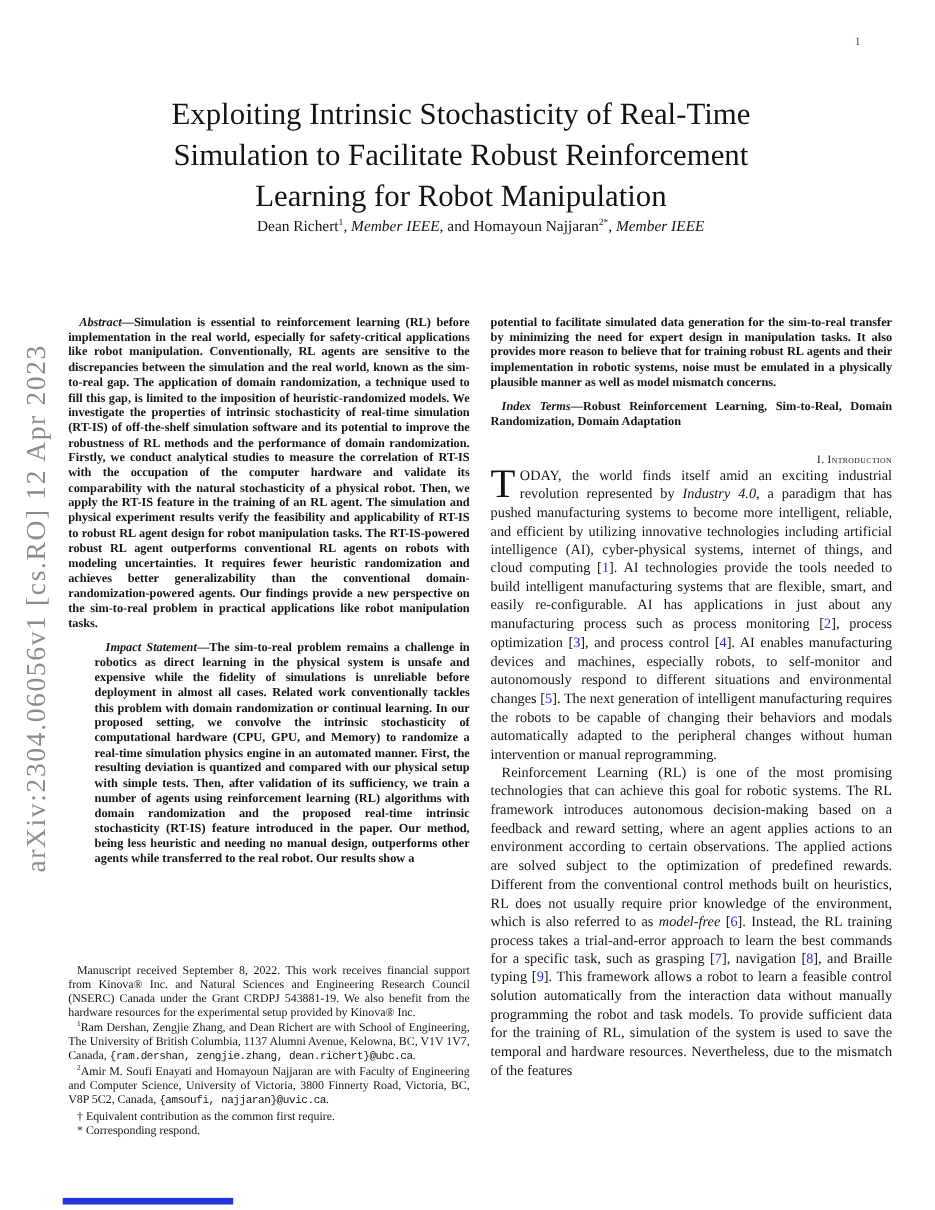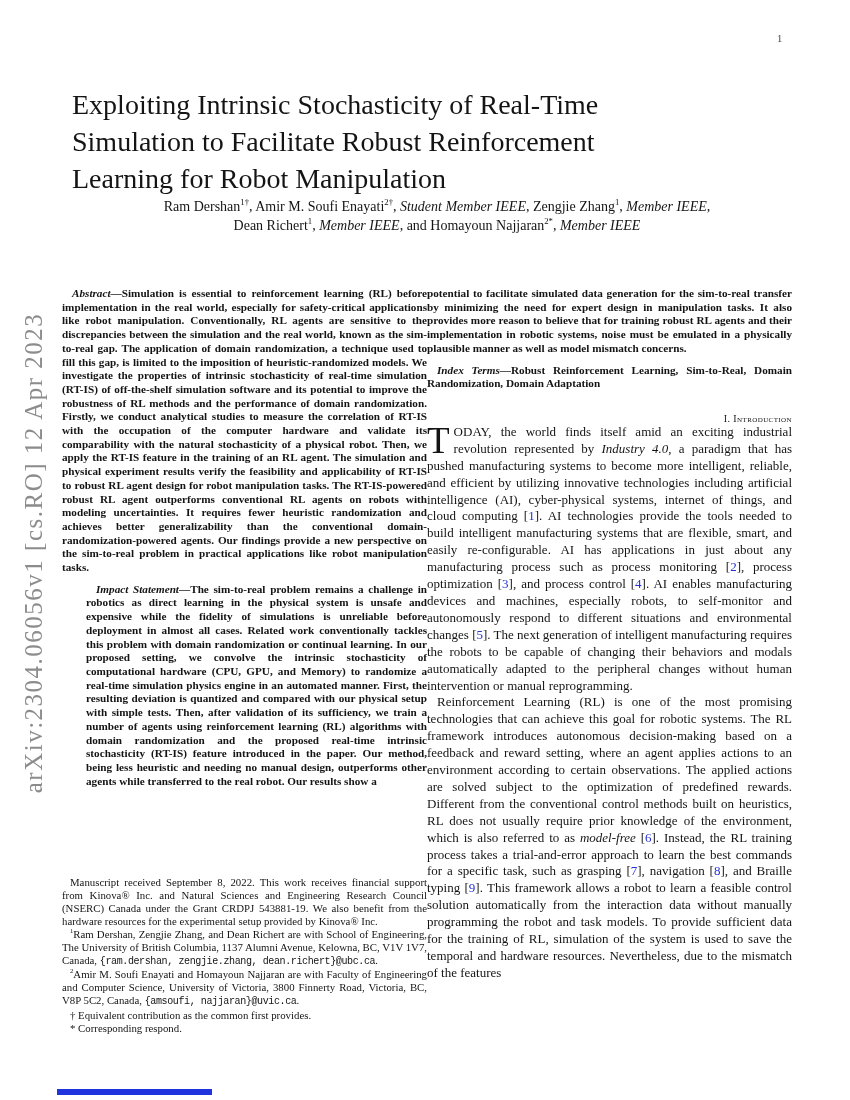--- a/index.html
+++ b/index.html
@@ -16,33 +16,33 @@
     font-size:10.5px;color:#444;
   }
   .arxiv-sidebar{
     position:absolute;left:34px;top:553px;
     transform:translate(-50%,-50%) rotate(-90deg);
     white-space:nowrap;
     font-size:25px;letter-spacing:1.5px;
     color:var(--sidebar-text,#8c8c8c);
   }
   .title-block{
-    position:absolute;top:86px;left:72px;width:750px;
-    text-align:left;
+    position:absolute;top:86px;left:44px;width:750px;
+    text-align:center;
     font-size:28px;line-height:37px;
     font-weight:normal;
   }
   .author-block{
     position:absolute;top:198px;left:62px;width:750px;
     text-align:center;
     font-size:14px;line-height:18.5px;
   }
   .columns{
     position:absolute;top:287px;left:62px;width:750px;
-    display:flex;
+    display:flex;gap:19px;
   }
   .column{
     width:365px;height:748px;
     display:flex;flex-direction:column;
     overflow:hidden;
   }
   .para{
     text-align:justify;
     text-indent:10px;
     margin:0;
@@ -100,34 +100,33 @@
 
   <div class="arxiv-sidebar">arXiv:2304.06056v1 [cs.RO] 12 Apr 2023</div>
 
   <div class="title-block">
     <div>Exploiting Intrinsic Stochasticity of Real-Time</div>
     <div>Simulation to Facilitate Robust Reinforcement</div>
     <div>Learning for Robot Manipulation</div>
   </div>
 
   <div class="author-block">
-    <div><span>Ram Dershan</span><span class="run-sup">1†</span><span>, Amir M. Soufi Enayati</span><span class="run-sup">2†</span><span>, </span><span class="run-i">Student Member IEEE</span><span>, Zengjie Zhang</span><span class="run-sup">1</span><span>, </span><span class="run-i">Member IEEE</span><span>,</span></div>
     <div><span>Dean Richert</span><span class="run-sup">1</span><span>, </span><span class="run-i">Member IEEE</span><span>, and Homayoun Najjaran</span><span class="run-sup">2*</span><span>, </span><span class="run-i">Member IEEE</span></div>
   </div>
 
   <div class="columns">
 
     <div class="column">
       <p class="para abstract-text"><span class="run-bi">Abstract</span><span class="run-b">—Simulation is essential to reinforcement learning (RL) before implementation in the real world, especially for safety-critical applications like robot manipulation. Conventionally, RL agents are sensitive to the discrepancies between the simulation and the real world, known as the sim-to-real gap. The application of domain randomization, a technique used to fill this gap, is limited to the imposition of heuristic-randomized models. We investigate the properties of intrinsic stochasticity of real-time simulation (RT-IS) of off-the-shelf simulation software and its potential to improve the robustness of RL methods and the performance of domain randomization. Firstly, we conduct analytical studies to measure the correlation of RT-IS with the occupation of the computer hardware and validate its comparability with the natural stochasticity of a physical robot. Then, we apply the RT-IS feature in the training of an RL agent. The simulation and physical experiment results verify the feasibility and applicability of RT-IS to robust RL agent design for robot manipulation tasks. The RT-IS-powered robust RL agent outperforms conventional RL agents on robots with modeling uncertainties. It requires fewer heuristic randomization and achieves better generalizability than the conventional domain-randomization-powered agents. Our findings provide a new perspective on the sim-to-real problem in practical applications like robot manipulation tasks.</span></p>
       <p class="para impact-text"><span class="run-bi">Impact Statement</span><span class="run-b">—The sim-to-real problem remains a challenge in robotics as direct learning in the physical system is unsafe and expensive while the fidelity of simulations is unreliable before deployment in almost all cases. Related work conventionally tackles this problem with domain randomization or continual learning. In our proposed setting, we convolve the intrinsic stochasticity of computational hardware (CPU, GPU, and Memory) to randomize a real-time simulation physics engine in an automated manner. First, the resulting deviation is quantized and compared with our physical setup with simple tests. Then, after validation of its sufficiency, we train a number of agents using reinforcement learning (RL) algorithms with domain randomization and the proposed real-time intrinsic stochasticity (RT-IS) feature introduced in the paper. Our method, being less heuristic and needing no manual design, outperforms other agents while transferred to the real robot. Our results show a</span></p>
       <div class="footnotes">
         <p class="para"><span>Manuscript received September 8, 2022. This work receives financial support from Kinova® Inc. and Natural Sciences and Engineering Research Council (NSERC) Canada under the Grant CRDPJ 543881-19. We also benefit from the hardware resources for the experimental setup provided by Kinova® Inc.</span></p>
         <p class="para"><span class="run-sup">1</span><span>Ram Dershan, Zengjie Zhang, and Dean Richert are with School of Engineering, The University of British Columbia, 1137 Alumni Avenue, Kelowna, BC, V1V 1V7, Canada, </span><span class="run-mono">{ram.dershan, zengjie.zhang, dean.richert}@ubc.ca</span><span>.</span></p>
         <p class="para"><span class="run-sup">2</span><span>Amir M. Soufi Enayati and Homayoun Najjaran are with Faculty of Engineering and Computer Science, University of Victoria, 3800 Finnerty Road, Victoria, BC, V8P 5C2, Canada, </span><span class="run-mono">{amsoufi, najjaran}@uvic.ca</span><span>.</span></p>
-        <p class="para"><span>† Equivalent contribution as the common first provides.</span></p>
+        <p class="para"><span>† Equivalent contribution as the common first require.</span></p>
         <p class="para"><span>* Corresponding respond.</span></p>
       </div>
     </div>
 
     <div class="column">
       <p class="para abstract-text impact-cont"><span class="run-b">potential to facilitate simulated data generation for the sim-to-real transfer by minimizing the need for expert design in manipulation tasks. It also provides more reason to believe that for training robust RL agents and their implementation in robotic systems, noise must be emulated in a physically plausible manner as well as model mismatch concerns.</span></p>
       <p class="para index-terms"><span class="run-bi">Index Terms</span><span class="run-b">—Robust Reinforcement Learning, Sim-to-Real, Domain Randomization, Domain Adaptation</span></p>
       <h2 class="para section-heading">I. Introduction</h2>
       <p class="para body-text no-indent"><span class="dropcap">T</span><span><span>ODAY, the world finds itself amid an exciting industrial revolution represented by </span><span class="run-i">Industry 4.0</span><span>, a paradigm that has pushed manufacturing systems to become more intelligent, reliable, and efficient by utilizing innovative technologies including artificial intelligence (AI), cyber-physical systems, internet of things, and cloud computing [</span><span class="run-cite">1</span><span>]. AI technologies provide the tools needed to build intelligent manufacturing systems that are flexible, smart, and easily re-configurable. AI has applications in just about any manufacturing process such as process monitoring [</span><span class="run-cite">2</span><span>], process optimization [</span><span class="run-cite">3</span><span>], and process control [</span><span class="run-cite">4</span><span>]. AI enables manufacturing devices and machines, especially robots, to self-monitor and autonomously respond to different situations and environmental changes [</span><span class="run-cite">5</span><span>]. The next generation of intelligent manufacturing requires the robots to be capable of changing their behaviors and modals automatically adapted to the peripheral changes without human intervention or manual reprogramming.</span></span></p>
       <p class="para body-text"><span>Reinforcement Learning (RL) is one of the most promising technologies that can achieve this goal for robotic systems. The RL framework introduces autonomous decision-making based on a feedback and reward setting, where an agent applies actions to an environment according to certain observations. The applied actions are solved subject to the optimization of predefined rewards. Different from the conventional control methods built on heuristics, RL does not usually require prior knowledge of the environment, which is also referred to as </span><span class="run-i">model-free</span><span> [</span><span class="run-cite">6</span><span>]. Instead, the RL training process takes a trial-and-error approach to learn the best commands for a specific task, such as grasping [</span><span class="run-cite">7</span><span>], navigation [</span><span class="run-cite">8</span><span>], and Braille typing [</span><span class="run-cite">9</span><span>]. This framework allows a robot to learn a feasible control solution automatically from the interaction data without manually programming the robot and task models. To provide sufficient data for the training of RL, simulation of the system is used to save the temporal and hardware resources. Nevertheless, due to the mismatch of the features</span></p>

